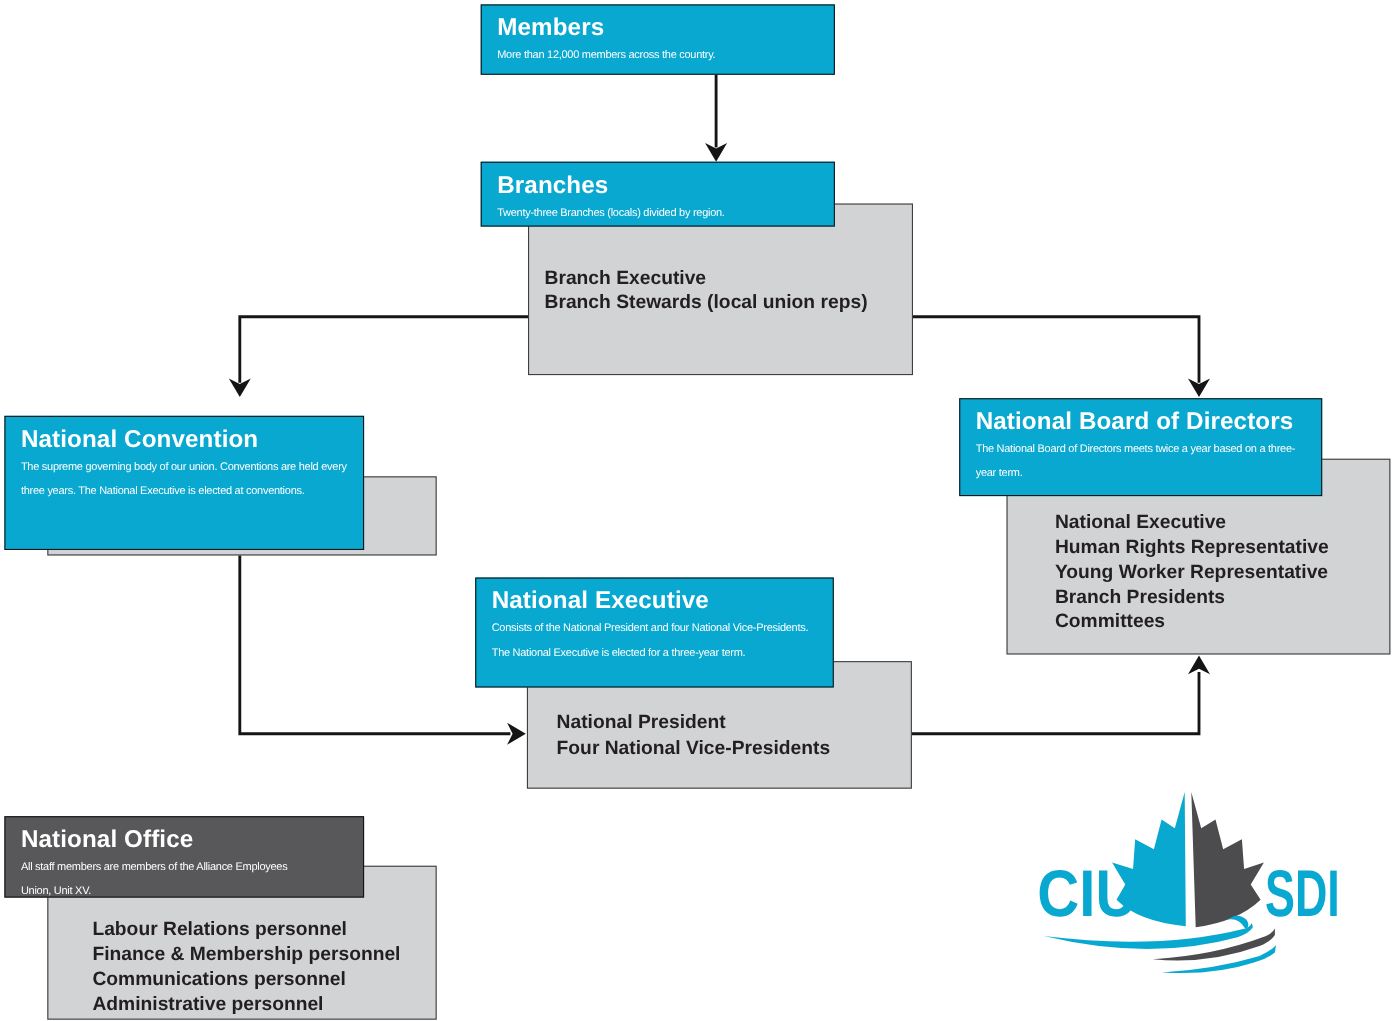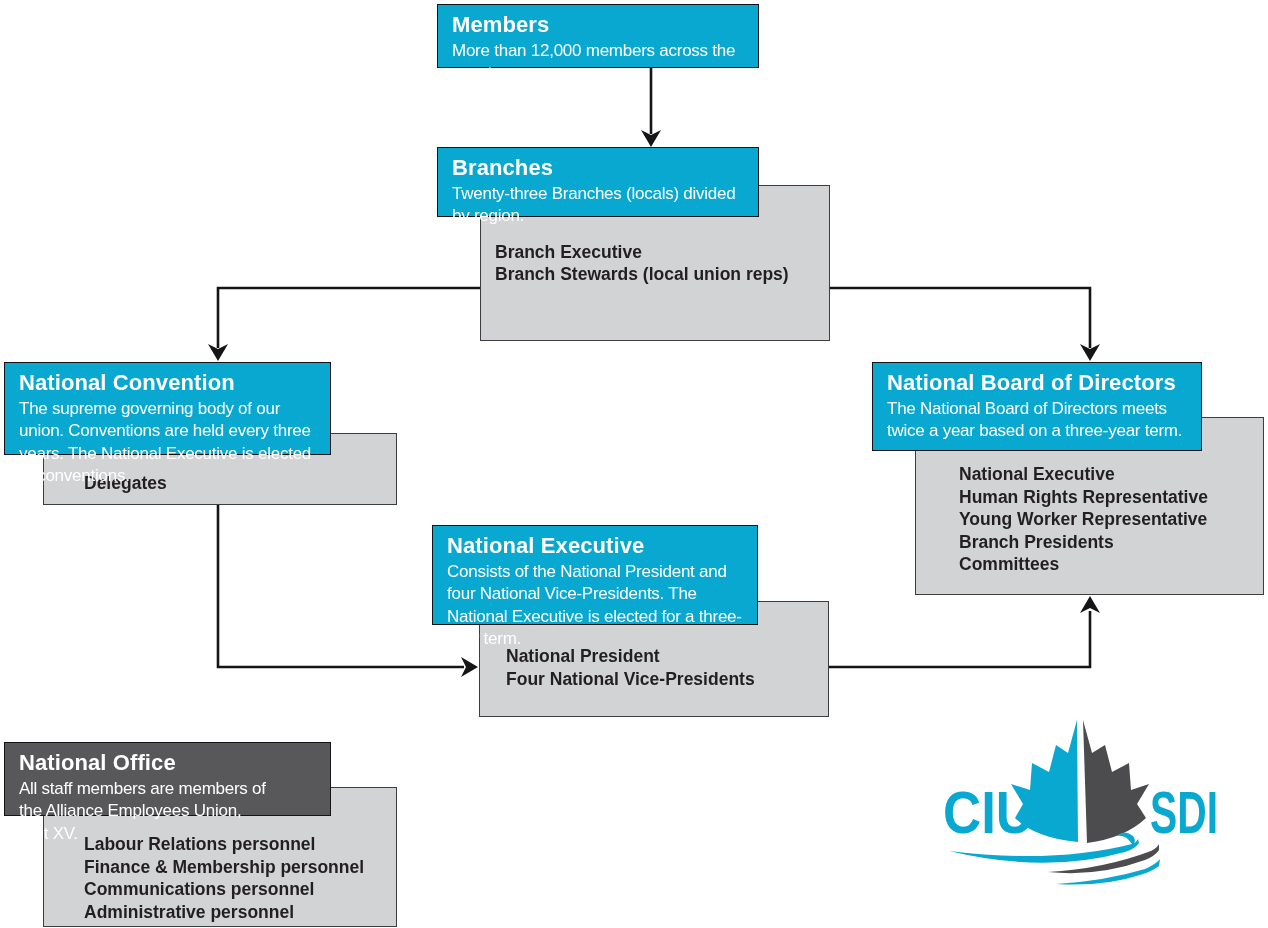--- a/index.html
+++ b/index.html
@@ -48,31 +48,31 @@
   }
   .title-box.dark{background:var(--dark-panel);}
   .title-box h2{
     font-size:22px;
     font-weight:bold;
     line-height:27px;
     margin-bottom:2px;
     letter-spacing:0.1px;
   }
   .title-box p{
-    font-size:17px;
+    font-size:10px;
     letter-spacing:-0.25px;
     line-height:22.4px;
     font-weight:normal;
   }
   
   #box-members      {left:437px;top:4px;  width:322px;height:64px;}
-  #box-branches     {left:437px;top:147px;width:322px;height:70px;}
+  #box-branches     {left:437px;top:147px;width:322px;height:59px;}
   #gray-branches    {left:480px;top:185px;width:350px;height:156px;
                      display:flex;flex-direction:column;justify-content:center;padding-left:14px;}
-  #box-natconv      {left:4px;  top:362px;width:327px;height:93px;}
+  #box-natconv      {left:4px;  top:378px;width:327px;height:122px;}
   #gray-delegates   {left:43px; top:433px;width:354px;height:72px;
                      display:flex;flex-direction:column;justify-content:flex-end;
                      padding:0 0 10px 40px;}
   #box-natboard     {left:872px;top:362px;width:330px;height:89px;}
   #gray-natboard    {left:915px;top:417px;width:349px;height:178px;
                      padding:45px 0 0 43px;}
   #box-natexec      {left:432px;top:525px;width:326px;height:100px;}
   #gray-natpres     {left:479px;top:601px;width:350px;height:116px;
                      padding:43px 12px 0 26px;}
   #box-natoffice    {left:4px;  top:742px;width:327px;height:74px;}

